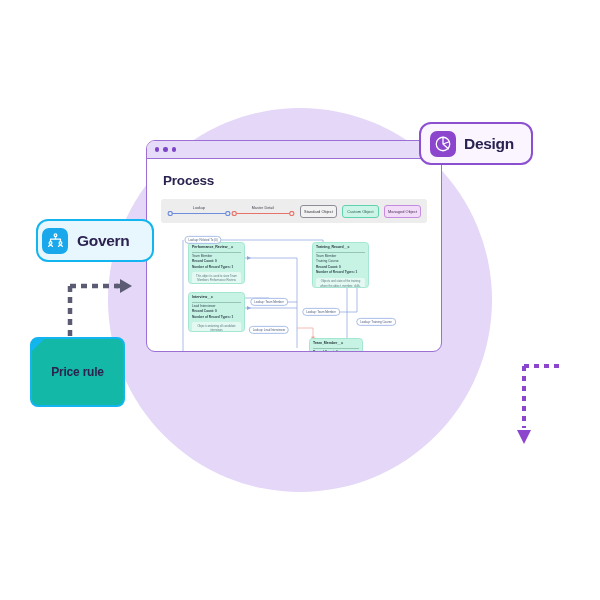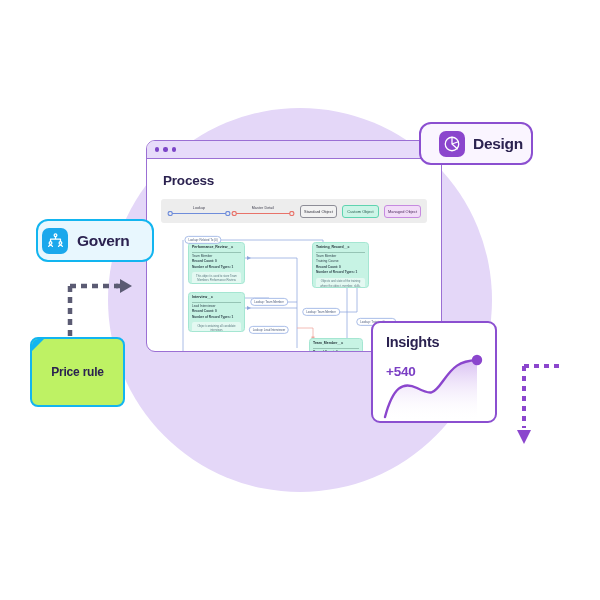--- a/index.html
+++ b/index.html
@@ -68,32 +68,32 @@
          background:#fff;box-sizing:border-box;}
   .badge .bi{display:flex;align-items:center;justify-content:center;border-radius:7px;}
   .badge .bt{font-weight:bold;letter-spacing:-.3px;color:#2b2250;}
 
   .b-govern{left:36px;top:219px;width:118px;height:43px;border:2.3px solid #12b5f0;
             background:#e8f7fe;padding-left:4px;gap:9px;}
   .b-govern .bi{width:26px;height:26px;background:#1aa8ec;}
   .b-govern .bt{font-size:15.5px;}
 
   .b-design{left:419px;top:122px;width:114px;height:43px;border:2.3px solid #8b4fd0;
-            background:#faf5ff;padding-left:18px;gap:8px;}
+            background:#faf5ff;padding-left:9px;gap:8px;}
   .b-design .bi{width:26px;height:26px;background:#8b46cd;}
   .b-design .bt{font-size:15.5px;}
 
   .b-build{left:466px;top:455px;width:102px;height:41px;border:2.3px solid #22d18e;
            background:#f0fdf7;padding-left:9px;gap:8px;}
   .b-build .bi{width:25px;height:25px;background:#2ed094;}
   .b-build .bt{font-size:15px;}
 
   
   .pricerule{position:absolute;left:30px;top:337px;width:91px;height:66px;
-             border:2.3px solid #12b5f0;border-radius:8px;background:#bef264;
+             border:2.3px solid #12b5f0;border-radius:8px;background:#14b8a6;
              display:flex;align-items:center;justify-content:center;overflow:hidden;}
   .pricerule .fold{position:absolute;left:-1px;top:-1px;width:0;height:0;
         border-top:14px solid #12b5f0;border-right:14px solid transparent;}
   .pricerule .pt{font-size:12px;font-weight:bold;color:#2b2250;letter-spacing:-.2px;}
 
   
   .insights{position:absolute;left:371px;top:321px;width:122px;height:98px;
             border:2.2px solid #8b4fd0;border-radius:9px;background:#fff;overflow:hidden;}
   .insights .ih{position:absolute;left:13px;top:11px;font-size:14.5px;font-weight:bold;
                 color:#2b2250;letter-spacing:-.3px;}
@@ -281,29 +281,14 @@
     </div>
     <span class="bt">Design</span>
   </div>
 
 
   <div class="pricerule">
     <span class="fold"></span>
     <span class="pt">Price rule</span>
   </div>
 
-  <div class="insights">
-    <span class="ih">Insights</span>
-    <span class="iv">+540</span>
-    <svg width="122" height="70" viewBox="0 0 122 70">
-      <defs>
-        <linearGradient id="ig" x1="0" y1="0" x2="0" y2="1">
-          <stop offset="0%" stop-color="#c9a6ed" stop-opacity=".72"></stop>
-          <stop offset="100%" stop-color="#ffffff" stop-opacity="0"></stop>
-        </linearGradient>
-      </defs>
-      <path d="M12 66 C20 36 30 30 44 37 C58 44 60 44 70 30 C80 16 86 10 104 9 L104 70 L12 70 Z" fill="url(#ig)"></path>
-      <path d="M12 66 C20 36 30 30 44 37 C58 44 60 44 70 30 C80 16 86 10 104 9" fill="none" stroke="#8b46cd" stroke-width="2.4" stroke-linecap="round"></path>
-      <circle cx="104" cy="9" r="5.2" fill="#8b46cd"></circle>
-    </svg>
-  </div>
 
 </div>
 
 </body></html>

